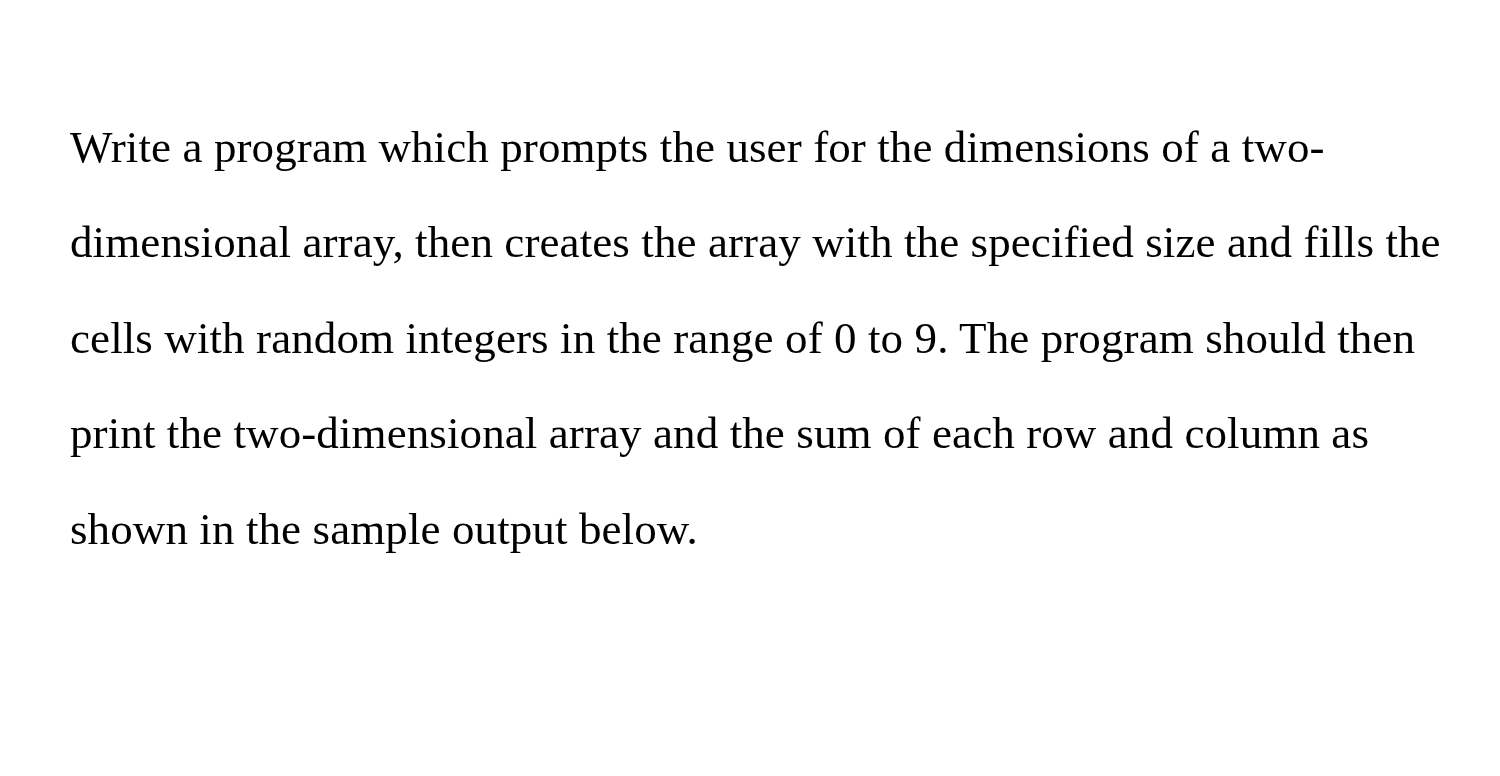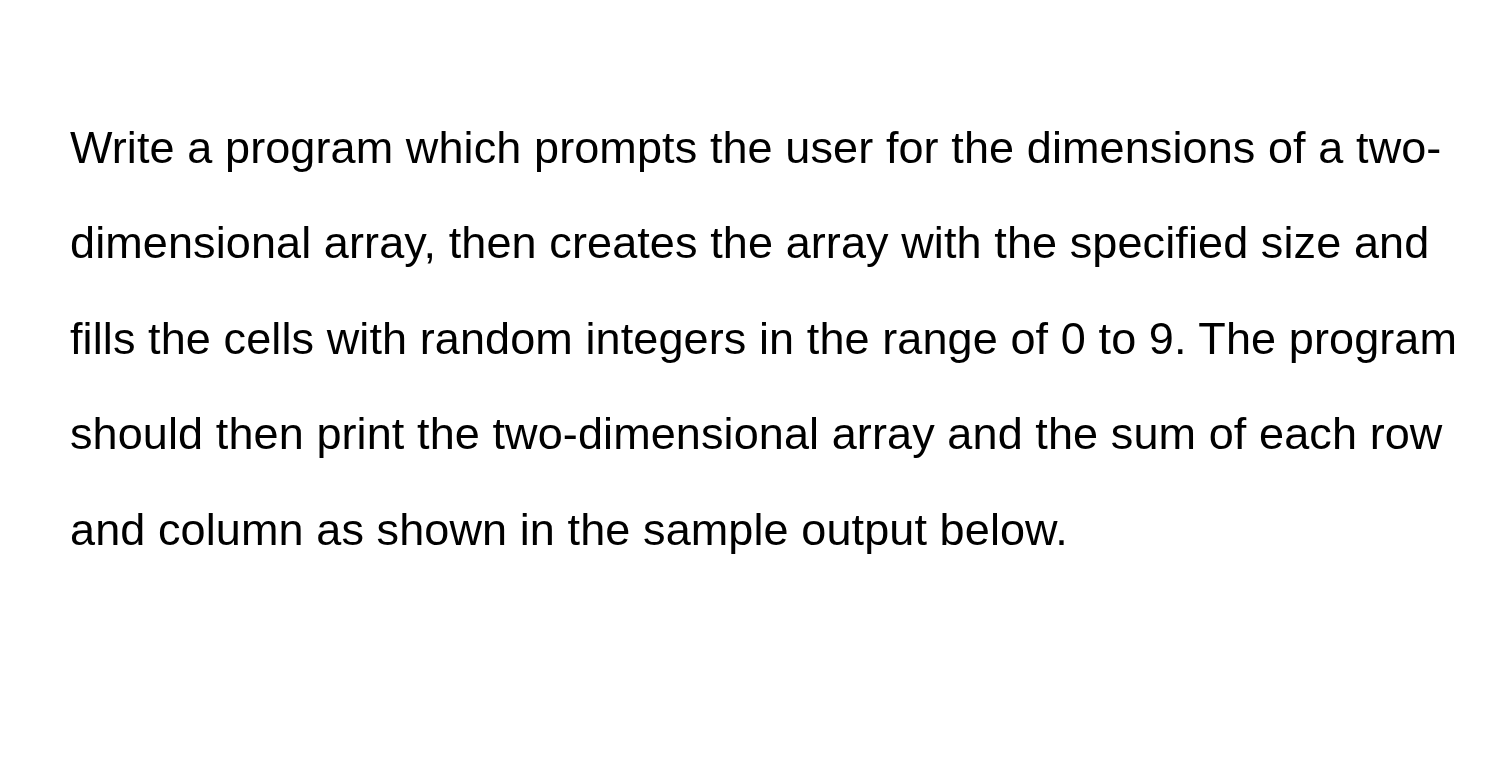--- a/index.html
+++ b/index.html
@@ -11,20 +11,21 @@
       width: 1500px;
       height: 776px;
       background: #ffffff;
       font-family: -apple-system, BlinkMacSystemFont, "Segoe UI", Helvetica, Arial, sans-serif;
       overflow: hidden;
     }
     .document-container {
       padding: 100px 42px 60px 70px;
       width: 100%;
       height: 100%;
+      font-family: Liberation Serif, serif;
     }
     .paragraph {
       font-size: 45px;
       line-height: 2.12;
       color: #000000;
       font-weight: 400;
       letter-spacing: 0.1px;
     }
   </style>
 </head>

